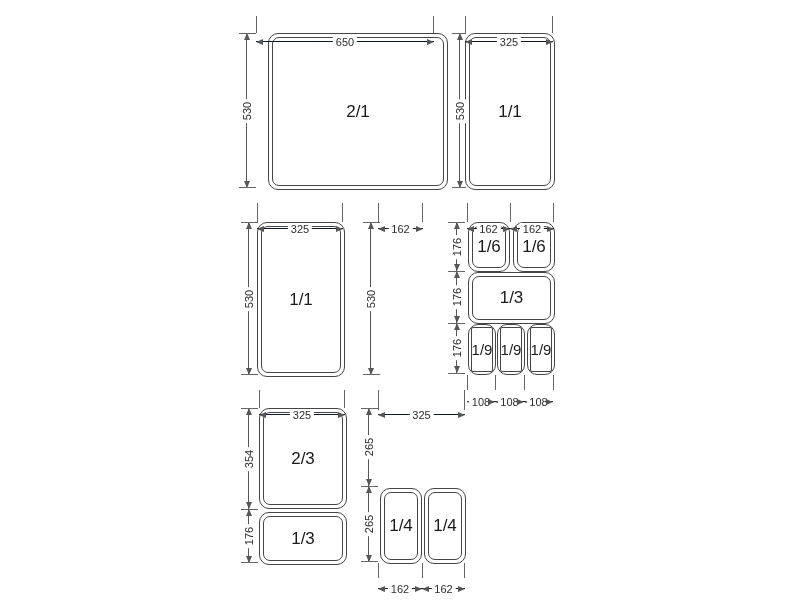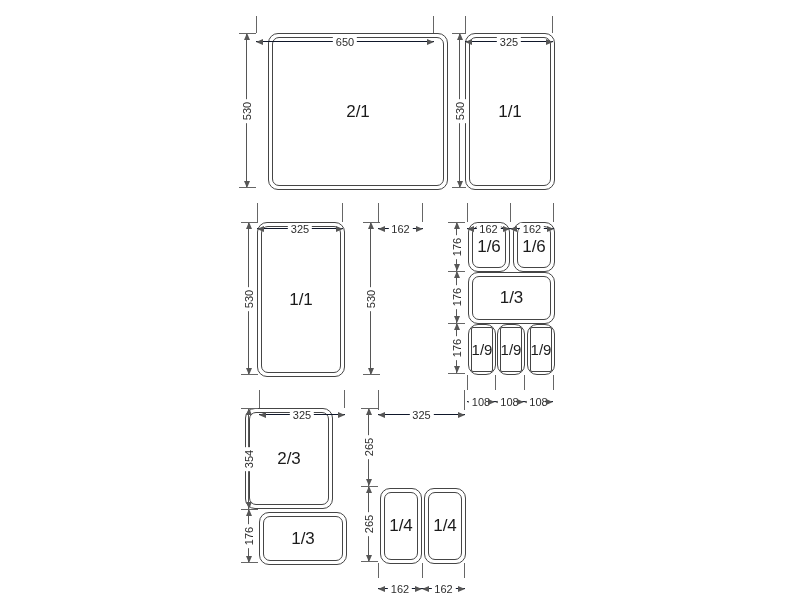--- a/index.html
+++ b/index.html
@@ -168,21 +168,21 @@
   <div class="ext v" style="left:553px;top:203px;height:19px"></div>
   <div class="ext h" style="left:448px;top:222px;width:17px"></div>
   <div class="ext h" style="left:448px;top:271px;width:17px"></div>
   <div class="ext h" style="left:448px;top:323px;width:17px"></div>
   <div class="ext h" style="left:448px;top:373px;width:17px"></div>
   <div class="ext v" style="left:467px;top:375px;height:15px"></div>
   <div class="ext v" style="left:495px;top:375px;height:15px"></div>
   <div class="ext v" style="left:524px;top:375px;height:15px"></div>
   <div class="ext v" style="left:553px;top:375px;height:15px"></div>
 
-  <div class="pan" style="left:245px;top:408px;width:86px;height:99px">
+  <div class="pan" style="left:259px;top:408px;width:86px;height:99px">
     <div class="inner">
       <span class="pan-label">2/3</span>
     </div>
   </div>
   <div class="pan" style="left:259px;top:512px;width:86px;height:51px">
     <div class="inner">
       <span class="pan-label">1/3</span>
     </div>
   </div>
   <div class="hdim" style="left:259px;top:397px;width:86px">

